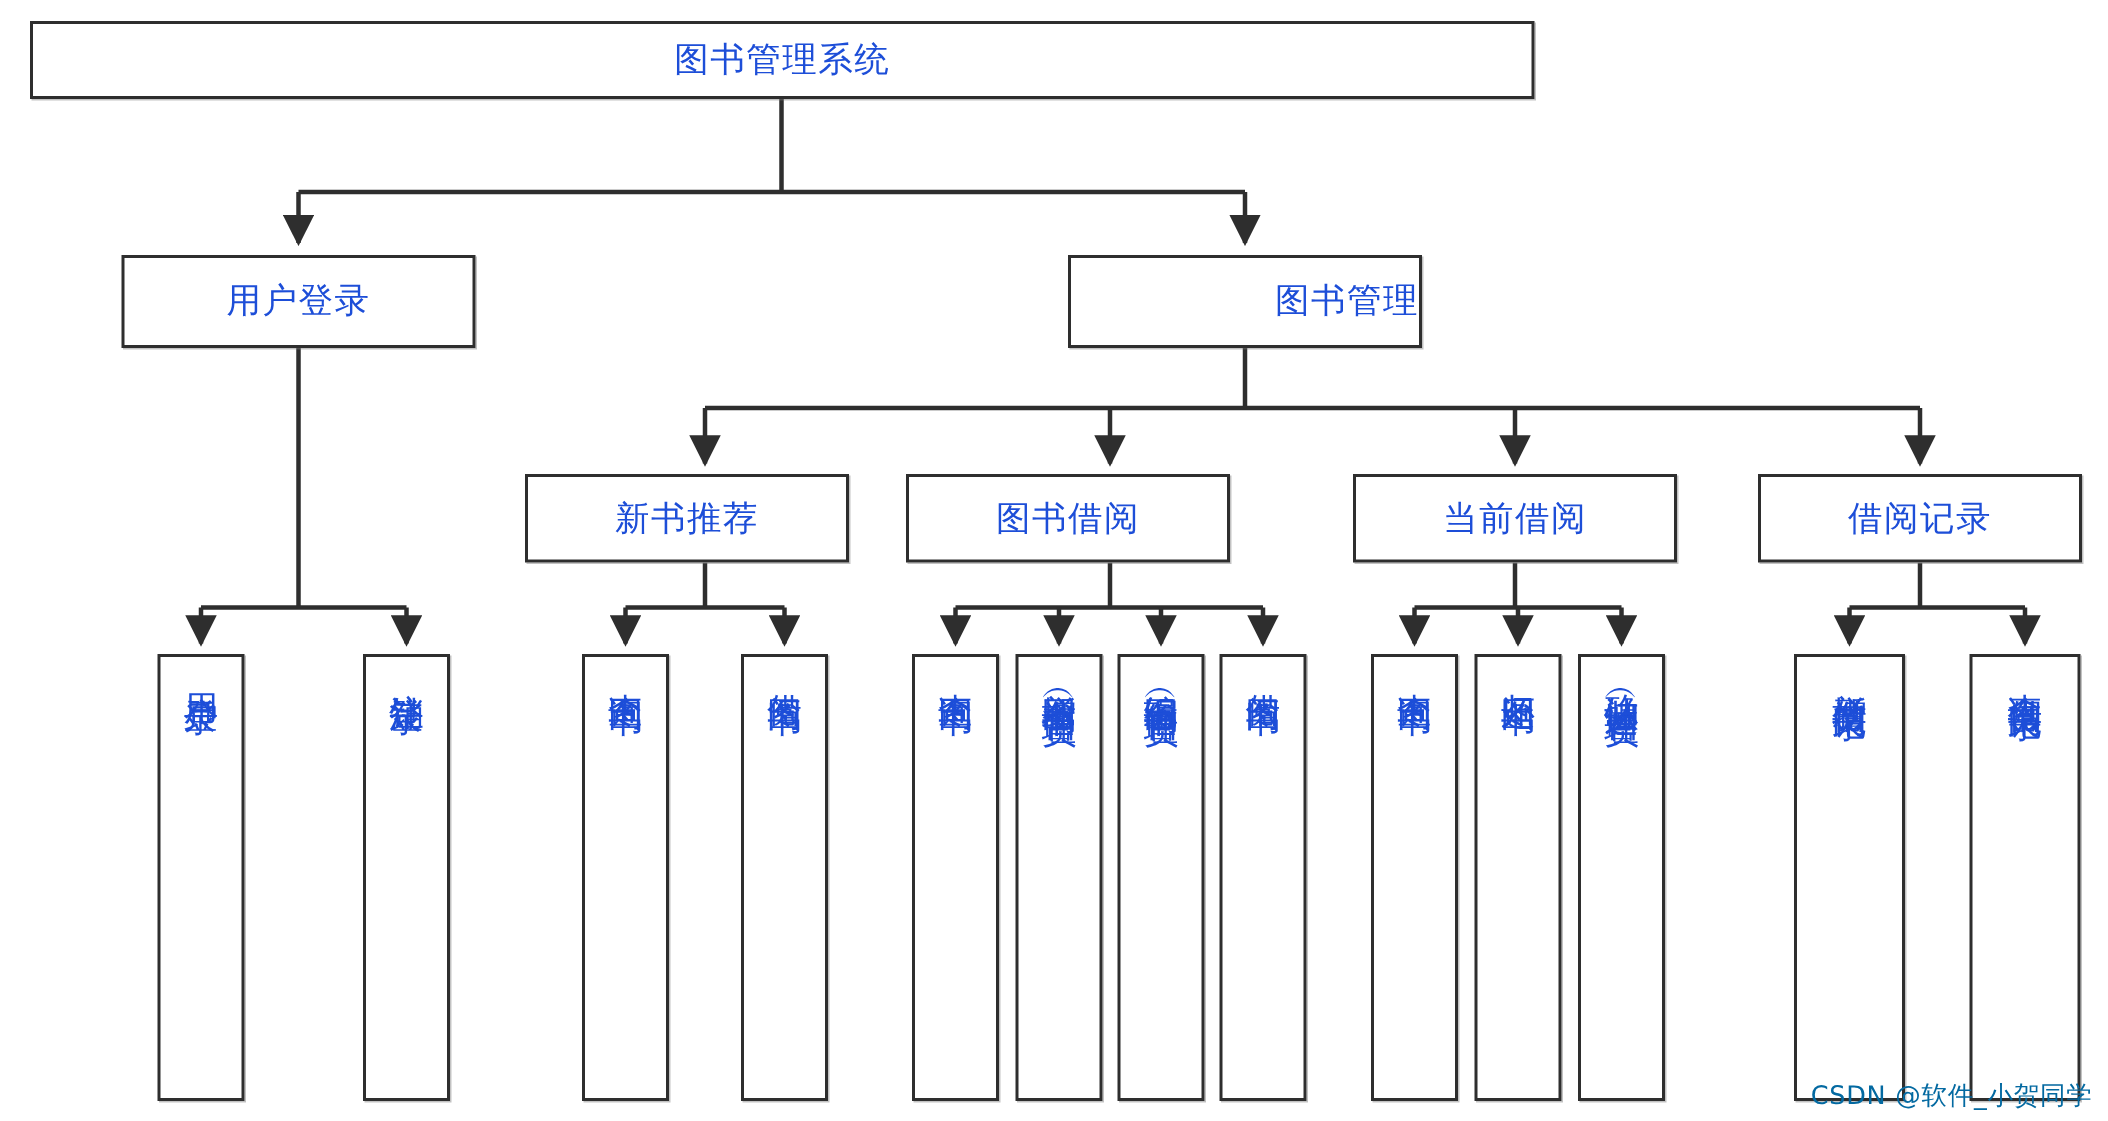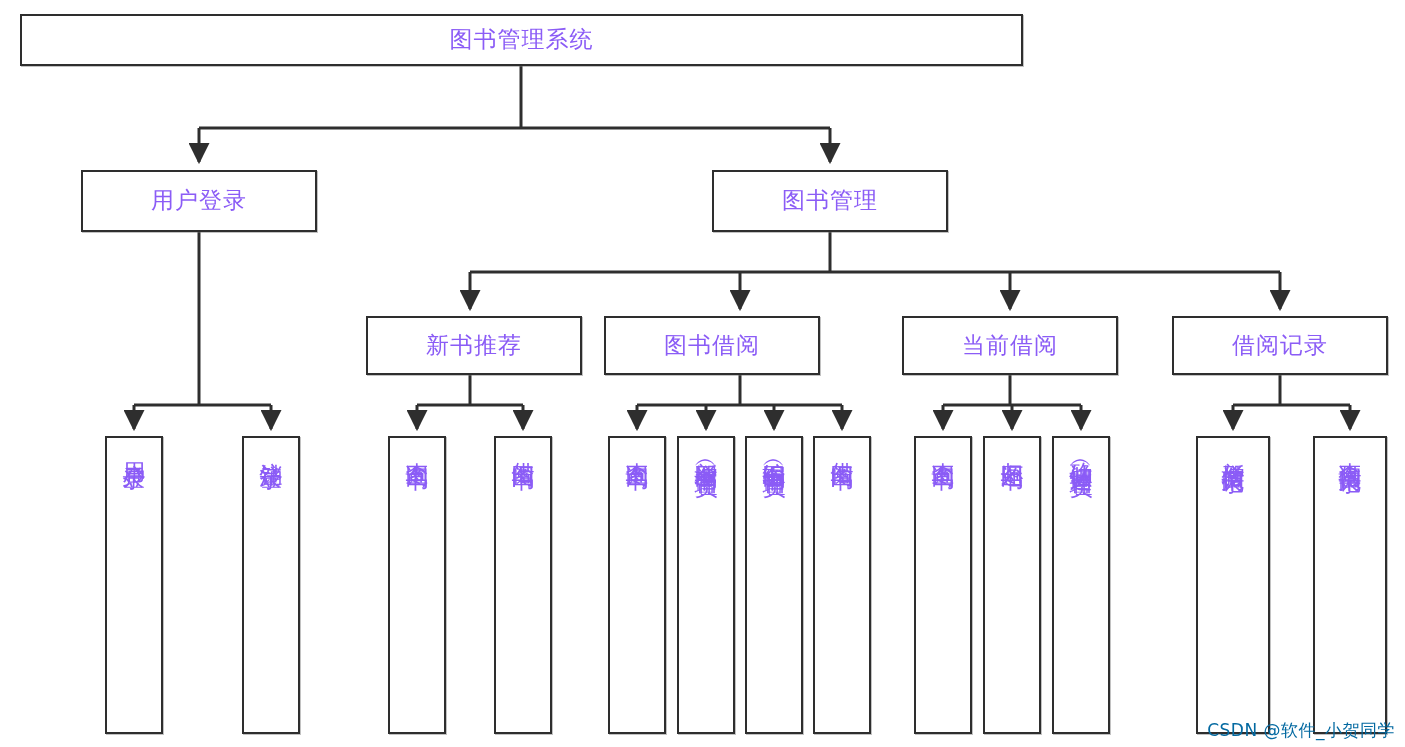--- a/index.html
+++ b/index.html
@@ -18,21 +18,21 @@
     overflow: hidden;
   }
   .node {
     position: absolute;
     box-sizing: border-box;
     border: 2px solid #2e2e2e;
     background: #ffffff;
     display: flex;
     align-items: center;
     justify-content: center;
-    color: #8b5cf6;
+    color: #1d4ed8;
     box-shadow: 1px 1px 0 rgba(120,120,120,0.45);
     font-family: Liberation Serif, serif;
   }
   .node.horiz {
     font-size: 23px;
     letter-spacing: 1px;
     line-height: 1.2;
   }
   .node.vert {
     writing-mode: vertical-rl;
@@ -121,25 +121,25 @@
     </g>
   </svg>
 
   <div class="node horiz" style="left:20px; top:14px; width:1003px; height:52px;">
     <span>图书管理系统</span>
   </div>
 
   <div class="node horiz" style="left:81px; top:170px; width:236px; height:62px;">
     <span>用户登录</span>
   </div>
-  <div class="node horiz" style="left:712px; top:170px; width:236px; height:62px;">
+  <div class="node horiz" style="left:712px; top:170px; width:236px; height:62px;justify-content:flex-end;">
     <span>图书管理</span>
   </div>
 
-  <div class="node horiz" style="left:366px; top:316px; width:216px; height:59px;">
+  <div class="node horiz" style="left:350px; top:316px; width:216px; height:59px;">
     <span>新书推荐</span>
   </div>
   <div class="node horiz" style="left:604px; top:316px; width:216px; height:59px;">
     <span>图书借阅</span>
   </div>
   <div class="node horiz" style="left:1172px; top:316px; width:216px; height:59px;">
     <span>借阅记录</span>
   </div>
   <div class="node horiz" style="left:902px; top:316px; width:216px; height:59px;">
     <span>当前借阅</span>

